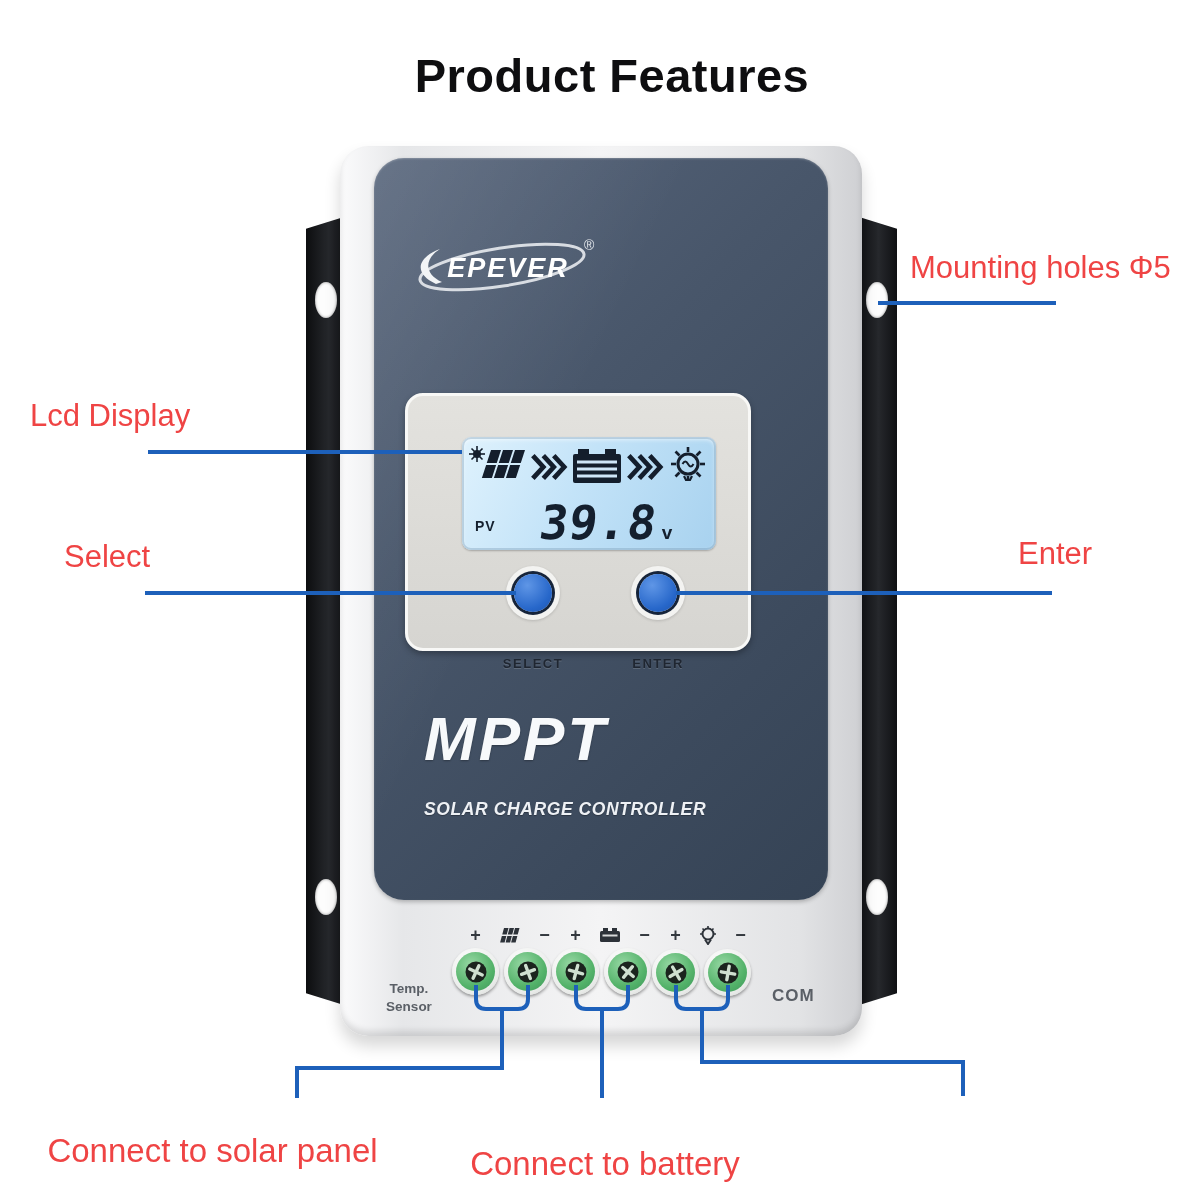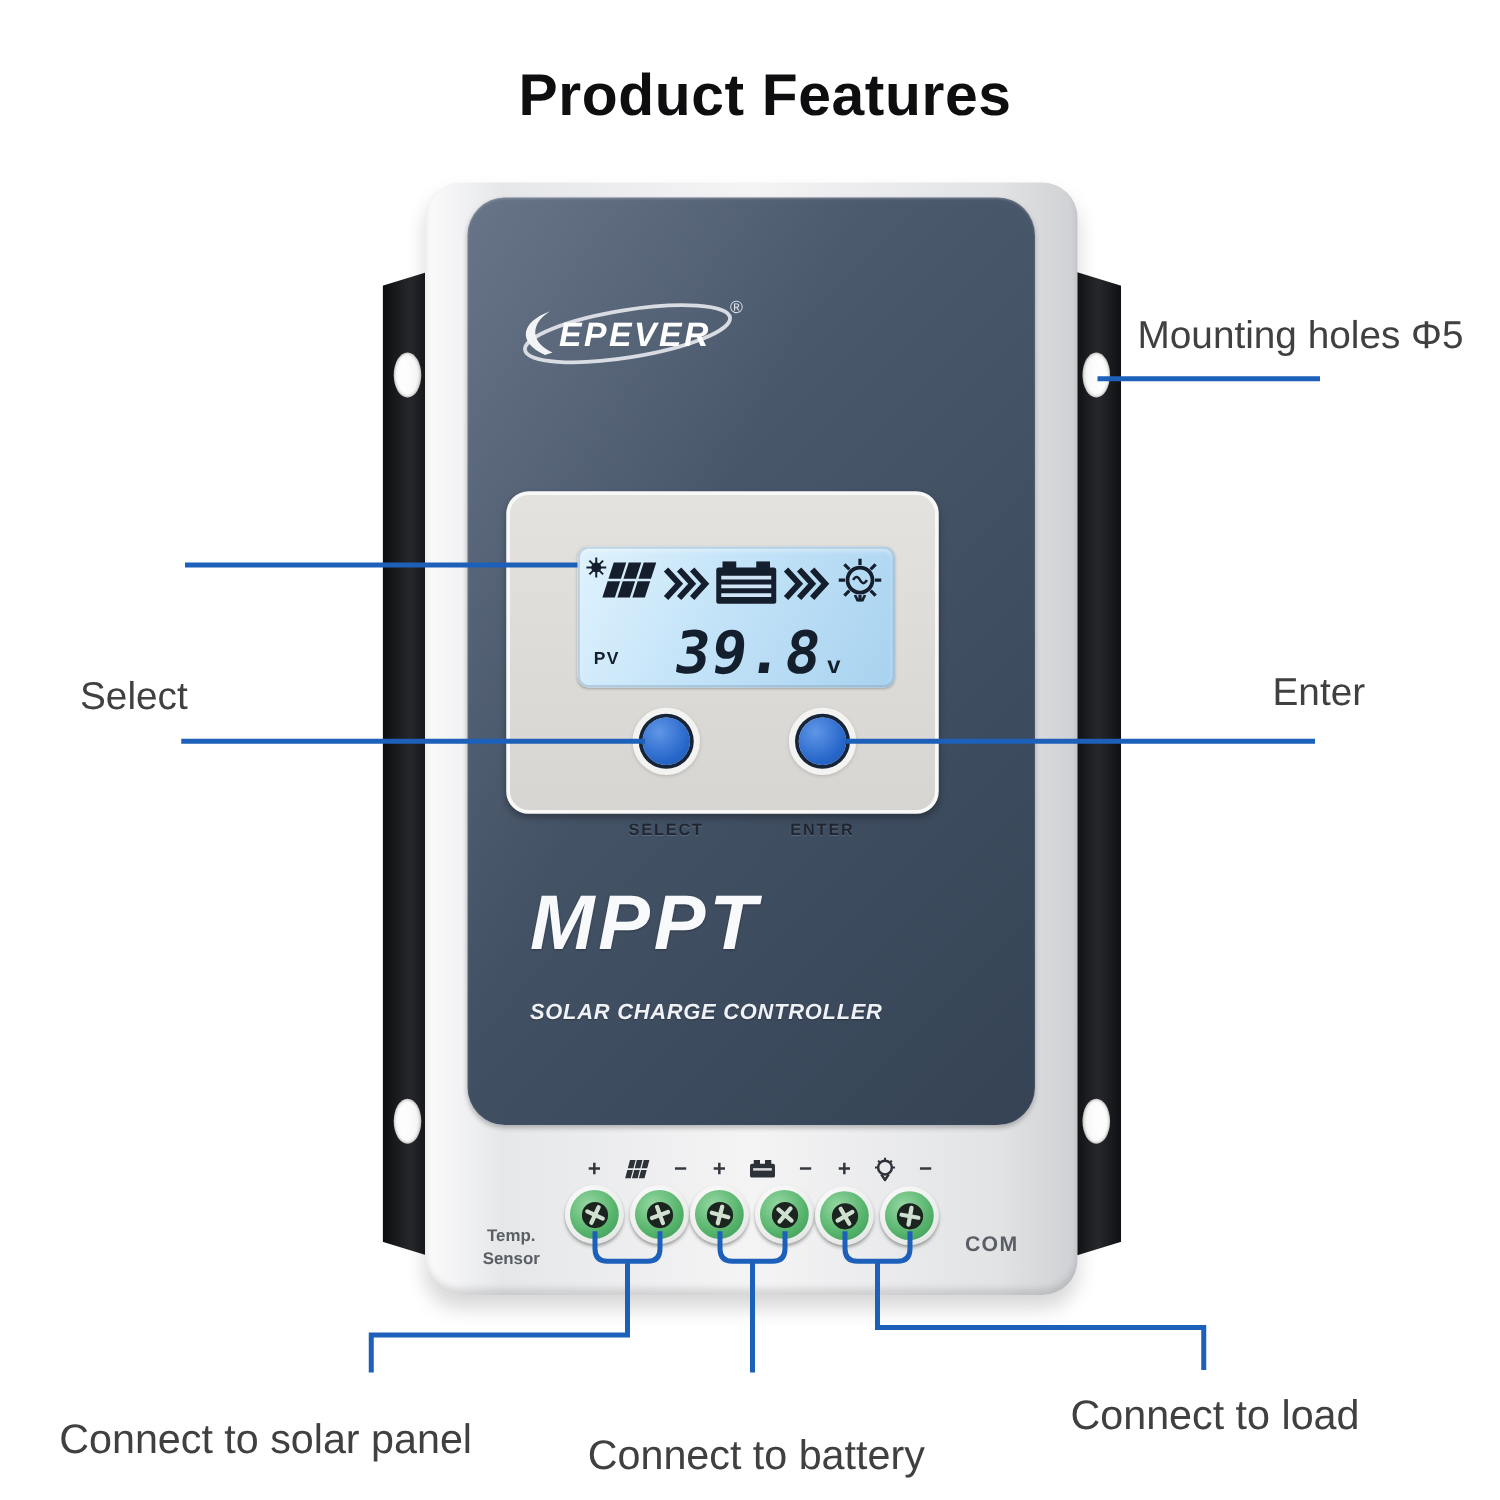--- a/index.html
+++ b/index.html
@@ -96,21 +96,21 @@
   }
   .t-green{width:39px;height:39px;border-radius:50%;background:radial-gradient(circle at 38% 32%,#97d8a4,#53b269 62%,#3e965a);
     display:flex;align-items:center;justify-content:center;}
   .terminal-row{grid-column:1 / span 3;display:flex;gap:5px;}
 
   .temp-sensor{position:absolute;left:366px;top:980px;width:86px;text-align:center;
     font-size:13.5px;font-weight:700;color:#5a5f66;line-height:1.3;}
   .com-label{position:absolute;left:772px;top:986px;font-size:17px;font-weight:700;color:#5a5f66;letter-spacing:1px;}
 
   
-  .callout{position:absolute;font-size:31px;font-weight:400;color:#404040;white-space:nowrap;}
+  .callout{position:absolute;font-size:31px;font-weight:400;color:#ef4444;white-space:nowrap;}
   .co-mounting{left:910px;top:250px;}
   .co-lcd{left:30px;top:398px;}
   .co-select{left:64px;top:539px;}
   .co-enter{left:1018px;top:536px;}
   .co-solar{left:20px;top:1108px;width:385px;text-align:center;font-size:33px;margin-top:24px;}
   .co-battery{left:448px;top:1145px;width:314px;text-align:center;font-size:33px;}
   .co-load{left:838px;top:1113px;width:268px;text-align:center;font-size:33px;}
 
   .overlay{position:absolute;left:0;top:0;width:1200px;height:1200px;pointer-events:none;}
 </style>
@@ -336,25 +336,25 @@
     </div>
   </div>
 
   <div class="temp-sensor" data-name="temp-sensor-label">
     <div data-name="temp-sensor-line1">Temp.</div>
     <div data-name="temp-sensor-line2">Sensor</div>
   </div>
   <div class="com-label" data-name="com-port-label">COM</div>
 
   <div class="callout co-mounting" data-name="callout-mounting-holes">Mounting holes Φ5</div>
+  <div class="callout co-lcd" data-name="callout-lcd-display">Lcd Display</div>
   <div class="callout co-select" data-name="callout-select">Select</div>
   <div class="callout co-enter" data-name="callout-enter">Enter</div>
   <div class="callout co-solar" data-name="callout-connect-solar">Connect to solar panel</div>
   <div class="callout co-battery" data-name="callout-connect-battery">Connect to battery</div>
-  <div class="callout co-load" data-name="callout-connect-load">Connect to load</div>
 
   <svg class="overlay" data-name="callout-lines" viewBox="0 0 1200 1200">
     <g stroke="#1d60ba" stroke-width="4" fill="none">
       <line x1="148" y1="452" x2="462" y2="452"></line>
       <line x1="145" y1="593" x2="516" y2="593"></line>
       <line x1="676" y1="593" x2="1052" y2="593"></line>
       <line x1="878" y1="303" x2="1056" y2="303"></line>
       <path d="M476,985 V999 Q476,1009 486,1009 H518 Q528,1009 528,999 V985"></path>
       <path d="M576,985 V999 Q576,1009 586,1009 H618 Q628,1009 628,999 V985"></path>
       <path d="M676,985 V999 Q676,1009 686,1009 H718 Q728,1009 728,999 V985"></path>

